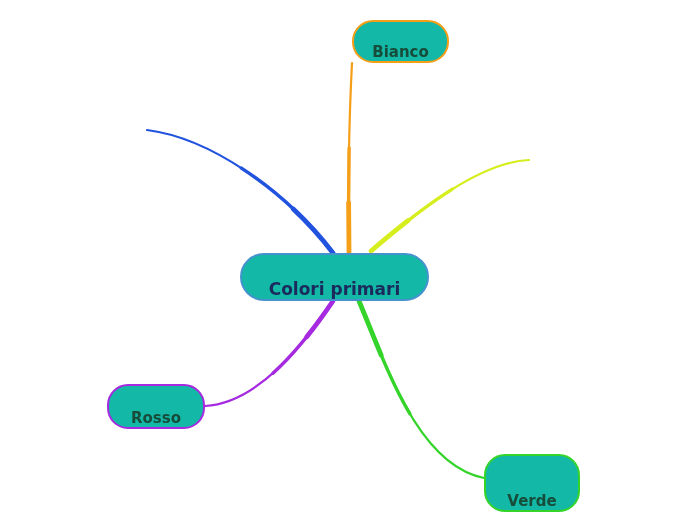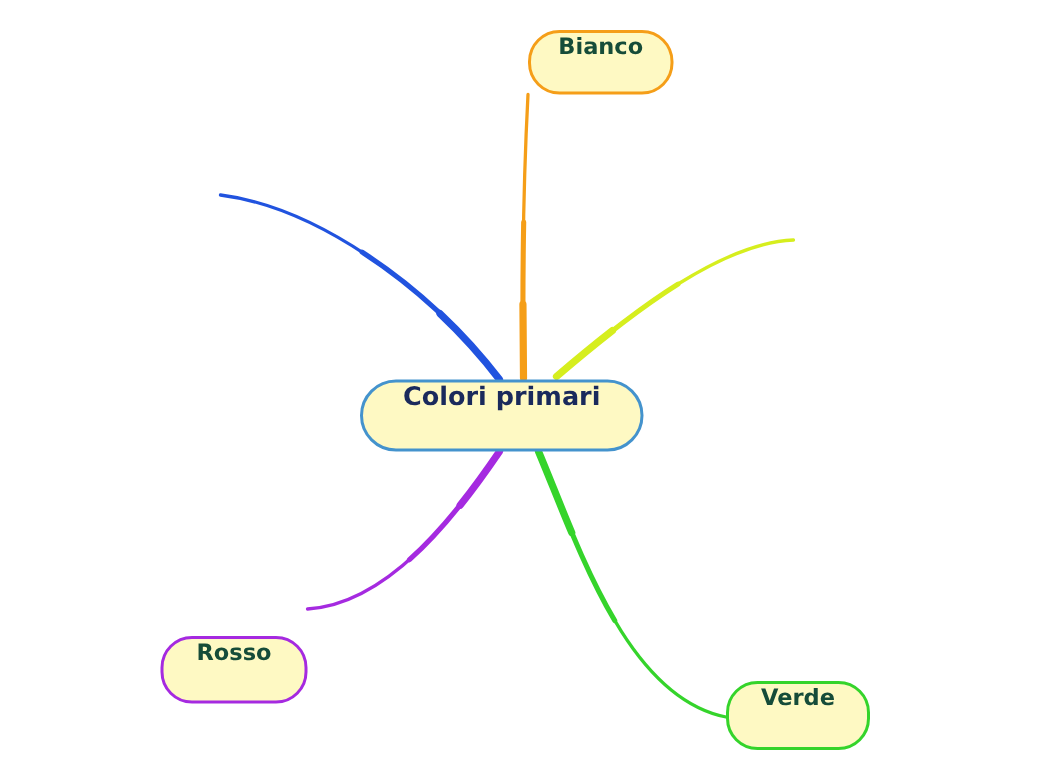--- a/index.html
+++ b/index.html
@@ -17,37 +17,37 @@
     left: 0; top: 0;
     width: 696px; height: 520px;
   }
   svg.links path { fill: none; stroke-linecap: round; }
   svg.links path.w1 { stroke-width: 2.2; }
   svg.links path.w2 { stroke-width: 3.4; stroke-dasharray: 55 100; }
   svg.links path.w3 { stroke-width: 4.8; stroke-dasharray: 26 100; }
   .node {
     position: absolute;
     box-sizing: border-box;
-    background: #fef9c3;
+    background: #14b8a6;
     border: 2px solid #999;
     border-radius: 21px;
     display: flex;
-    align-items: flex-start;
+    align-items: flex-end;
     justify-content: center;
     font-weight: bold;
     font-size: 15px;
     cursor: pointer;
   }
   .node .label { white-space: nowrap; }
   .node.central { left: 240px; top: 253px; width: 189px; height: 48px; border-radius: 24px; font-size: 17px; }
   .node.bianco  { left: 352px; top: 20px;  width: 97px;  height: 43px; }
   .node.blu     { left: 70px;  top: 107px; width: 77px;  height: 44px; }
   .node.giallo  { left: 529px; top: 138px; width: 96px;  height: 43px; }
-  .node.rosso   { left: 107px; top: 384px; width: 98px;  height: 45px; margin-top: 40px; }
-  .node.verde   { left: 484px; top: 454px; width: 96px;  height: 46px; }
+  .node.rosso   { left: 107px; top: 384px; width: 98px;  height: 45px; }
+  .node.verde   { left: 484px; top: 454px; width: 96px;  height: 58px; }
 </style>
 </head>
 <body>
 
 <div class="canvas">
 
   <svg class="links" viewBox="0 0 696 520" aria-hidden="true">
 
     <g>
       <path class="w1" pathLength="100" d="M349,252 C348,190 349,120 352,63" stroke="#f59e18"></path>

